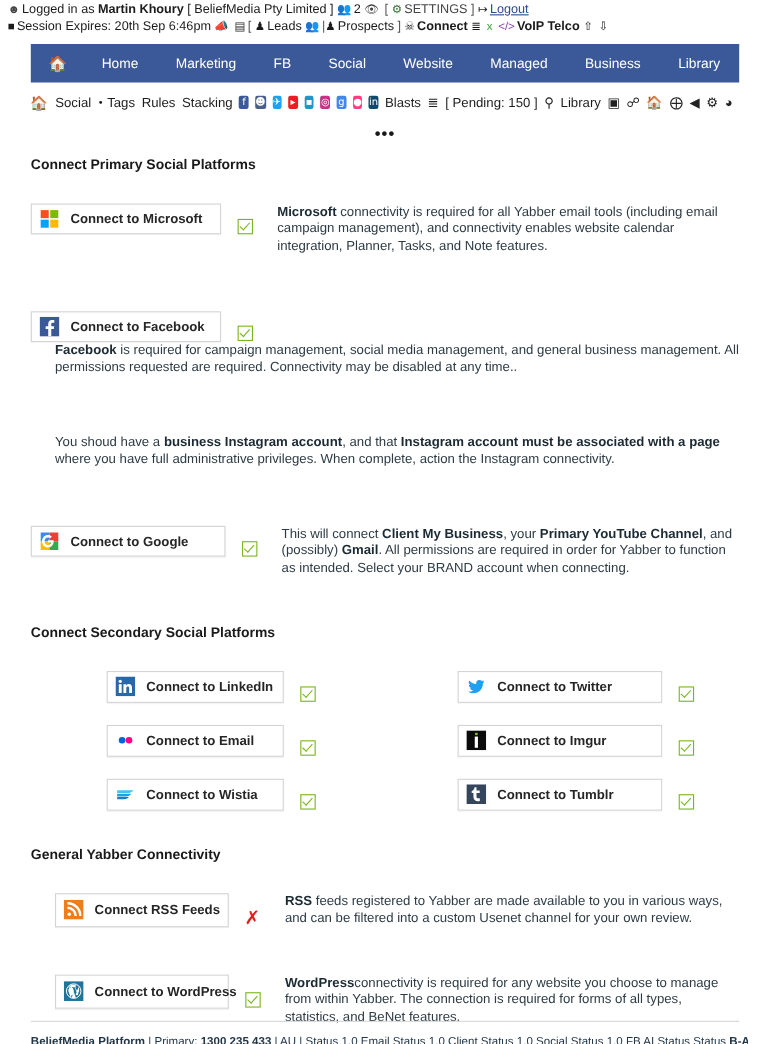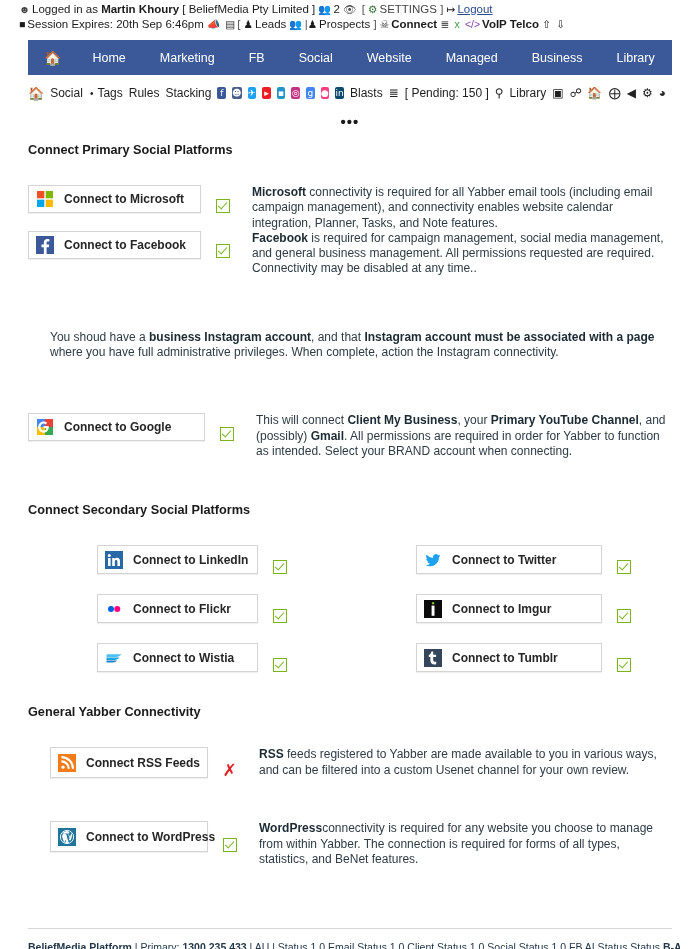--- a/index.html
+++ b/index.html
@@ -19,21 +19,21 @@
   
   .statusbar {
     padding: 2px 0 0 0;
     font-size: 11.5px;
     line-height: 15px;
     color: #1b1b1b;
   }
   .statusline {
     white-space: nowrap;
     display: block;
-    padding-left: 19px;
+    padding-left: 7px;
   }
   .statusline .ic { font-size: 10.5px; margin-right: 2px; display: inline-block; }
   .statusline b { font-weight: bold; }
   .st-link {
     color: #2a4b8d;
     text-decoration: underline;
     font-weight: normal;
   }
   .st-gear { color: #2f6f2f; }
   .st-muted { color: #444; }
@@ -311,21 +311,21 @@
       </svg>
       <span class="lbl">Connect to Microsoft</span>
     </div>
     <div class="state">
         <span class="chk"></span>
       </div>
   </div>
   <div class="desc"><b>Microsoft</b> connectivity is required for all Yabber email tools (including email campaign management), and connectivity enables website calendar integration, Planner, Tasks, and Note features.</div>
 </div>
 
-<div class="row" style="">
+<div class="row" style="margin-top:52px;flex-direction:column;">
   <div class="btn-wrap">
     <div class="connect-btn" style="width:173px;">
       <svg class="brand-ico" viewBox="0 0 18 18">
         <rect width="18" height="18" fill="#3b5998"></rect>
         <path d="M10.6 18V11.2h2.3l.35-2.7H10.6V6.8c0-.78.22-1.3 1.33-1.3h1.42V3.1c-.25-.03-1.09-.1-2.07-.1-2.05 0-3.45 1.25-3.45 3.55V8.5H5.5v2.7h2.33V18z" fill="#fff"></path>
       </svg>
       <span class="lbl">Connect to Facebook</span>
     </div>
     <div class="state">
         <span class="chk"></span>
@@ -377,21 +377,21 @@
         </div>
     </div>
 
     <div class="btn-wrap">
       <div class="connect-btn">
         <svg class="brand-ico" viewBox="0 0 18 18">
           <rect width="18" height="18" fill="#fff"></rect>
           <circle cx="6" cy="9" r="3" fill="#0063dc"></circle>
           <circle cx="12.3" cy="9" r="3" fill="#ff0084"></circle>
         </svg>
-        <span class="lbl">Connect to Flickr</span>
+        <span class="lbl">Connect to Email</span>
       </div>
       <div class="state">
           <span class="chk"></span>
         </div>
     </div>
 
     <div class="btn-wrap">
       <div class="connect-btn">
         <svg class="brand-ico" viewBox="0 0 18 18">
           <path d="M1.5 5.3h15c-1.3 1.6-3.3 2.6-5.6 2.6H1.5z" fill="#4cc0f0"></path>

